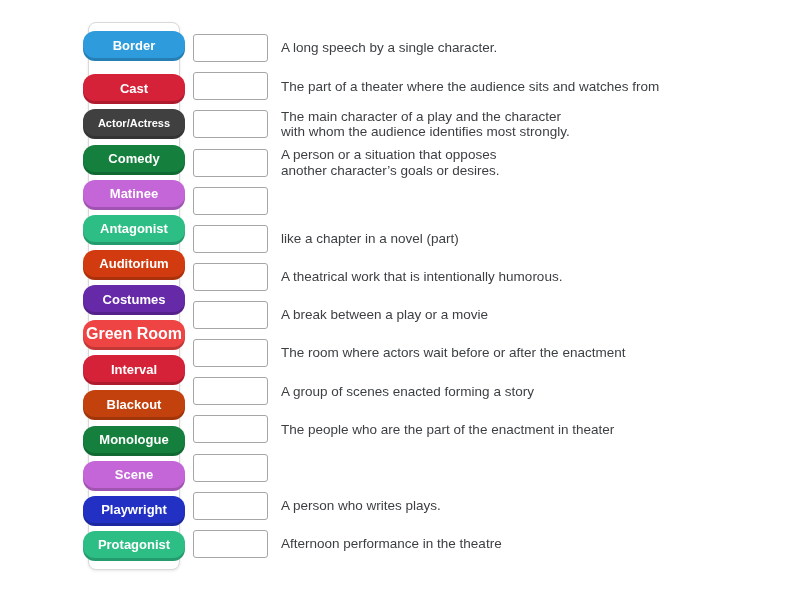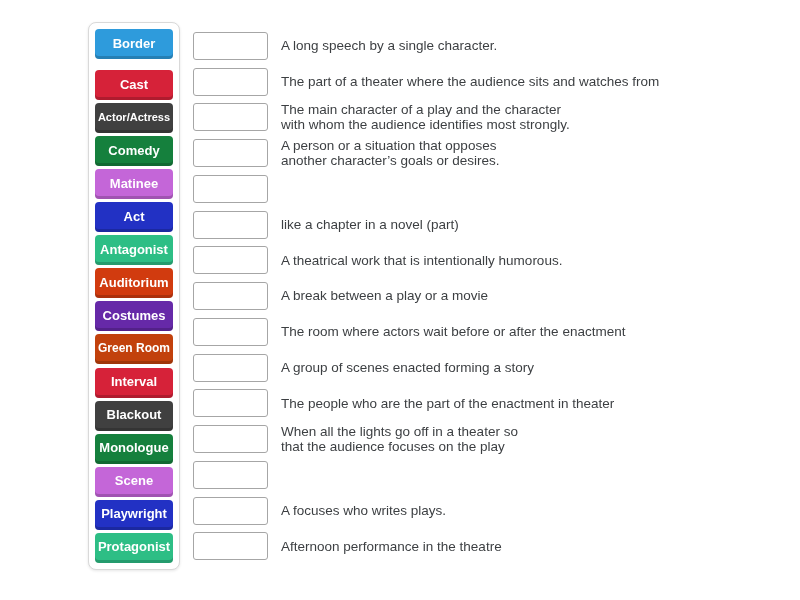--- a/index.html
+++ b/index.html
@@ -20,23 +20,23 @@
     border: 1px solid #d9d9d9;
     border-radius: 8px;
     box-shadow: 0 1px 3px rgba(0,0,0,0.10);
     display: flex;
     flex-direction: column;
     justify-content: space-evenly;
     align-items: center;
     padding: 3px 0;
   }
   .term-btn {
-    width: 78px; height: 30px;
+    width: 102px; height: 30px;
     border: none;
-    border-radius: 4px;
+    border-radius: 12px;
     color: #ffffff;
     font-family: "Liberation Sans", "DejaVu Sans", sans-serif;
     font-weight: bold;
     font-size: 13px;
     display: flex;
     align-items: center;
     justify-content: center;
     box-shadow: inset 0 -3px 0 rgba(0,0,0,0.18);
     cursor: grab;
     white-space: nowrap;
@@ -92,45 +92,42 @@
   </button>
 
   <button class="term-btn" style="background: rgb(21, 128, 61);">
     <span>Comedy</span>
   </button>
 
   <button class="term-btn" style="background: rgb(196, 102, 216);">
     <span>Matinee</span>
   </button>
 
-  <button class="term-btn" style="background: rgb(34, 49, 196);">
-    <span>Act</span>
-  </button>
 
   <button class="term-btn" style="background: rgb(45, 190, 133);">
     <span>Antagonist</span>
   </button>
 
   <button class="term-btn" style="background: rgb(209, 59, 15);">
     <span>Auditorium</span>
   </button>
 
   <button class="term-btn" style="background: rgb(102, 41, 168);">
     <span>Costumes</span>
   </button>
 
-  <button class="term-btn" style="background: #c2410c; font-size: 12px;">
+  <button class="term-btn" style="background: #ef4444; font-size: 16px;">
     <span>Green Room</span>
   </button>
 
   <button class="term-btn" style="background: rgb(214, 34, 57);">
     <span>Interval</span>
   </button>
 
-  <button class="term-btn" style="background: #404040;">
+  <button class="term-btn" style="background: #c2410c;">
     <span>Blackout</span>
   </button>
 
   <button class="term-btn" style="background: rgb(21, 128, 61);">
     <span>Monologue</span>
   </button>
 
   <button class="term-btn" style="background: rgb(196, 102, 216);">
     <span>Scene</span>
   </button>
@@ -194,33 +191,28 @@
   <div class="match-row">
     <div class="answer-slot"></div>
     <div class="definition">A group of scenes enacted forming a story</div>
   </div>
 
   <div class="match-row">
     <div class="answer-slot"></div>
     <div class="definition">The people who are the part of the enactment in theater</div>
   </div>
 
-  <div class="match-row">
-    <div class="answer-slot"></div>
-    <div class="definition">When all the lights go off in a theater so
-that the audience focuses on the play</div>
-  </div>
-
-  <div class="match-row">
-    <div class="answer-slot"></div>
-  </div>
-
-  <div class="match-row">
-    <div class="answer-slot"></div>
-    <div class="definition">A focuses who writes plays.</div>
+
+  <div class="match-row">
+    <div class="answer-slot"></div>
+  </div>
+
+  <div class="match-row">
+    <div class="answer-slot"></div>
+    <div class="definition">A person who writes plays.</div>
   </div>
 
   <div class="match-row">
     <div class="answer-slot"></div>
     <div class="definition">Afternoon performance in the theatre</div>
   </div>
 </div>
 </div>
 
 </body></html>

